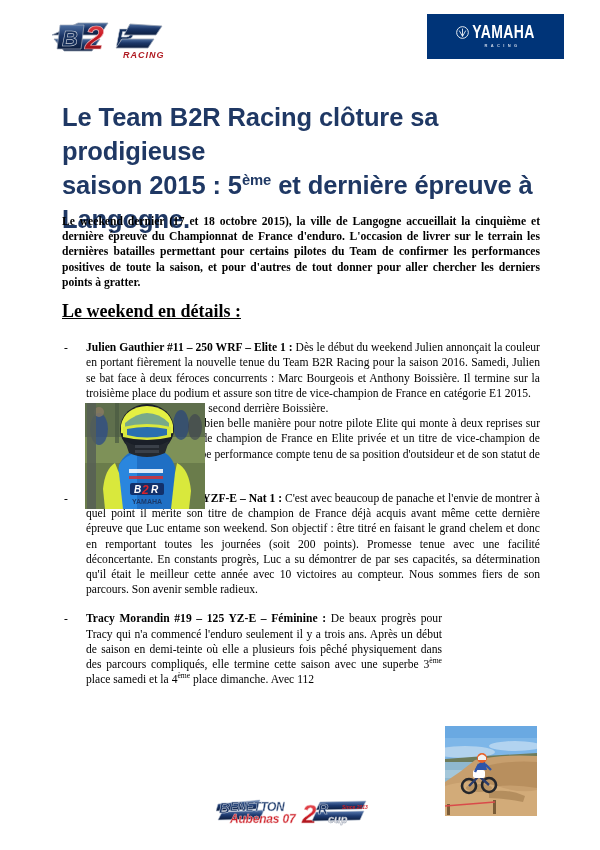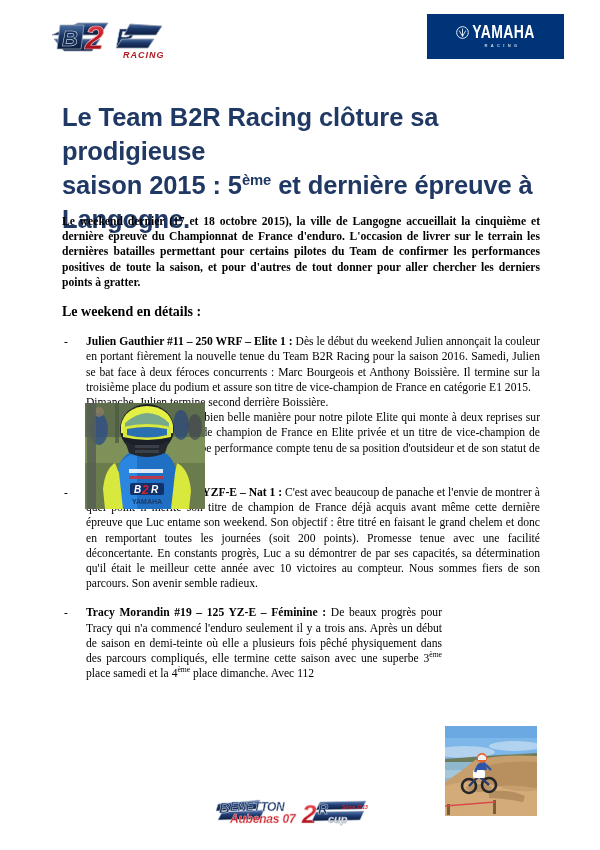--- a/index.html
+++ b/index.html
@@ -110,23 +110,24 @@
     text-align: justify;
   }
   .para {
     margin: 0 0 0 0;
     text-align: justify;
     font-weight: bold;
   }
 
   .section-head {
     font-weight: bold;
+    text-decoration: underline;
     margin-top: 14px;
-    margin-bottom: 15px;
-    font-size: 14px;
+    margin-bottom: 21px;
+    font-size: 18px;
   }
 
   
   .rider {
     position: relative;
     padding-left: 24px;
     margin-bottom: 14px;
     text-align: justify;
   }
   .rider .dash {

